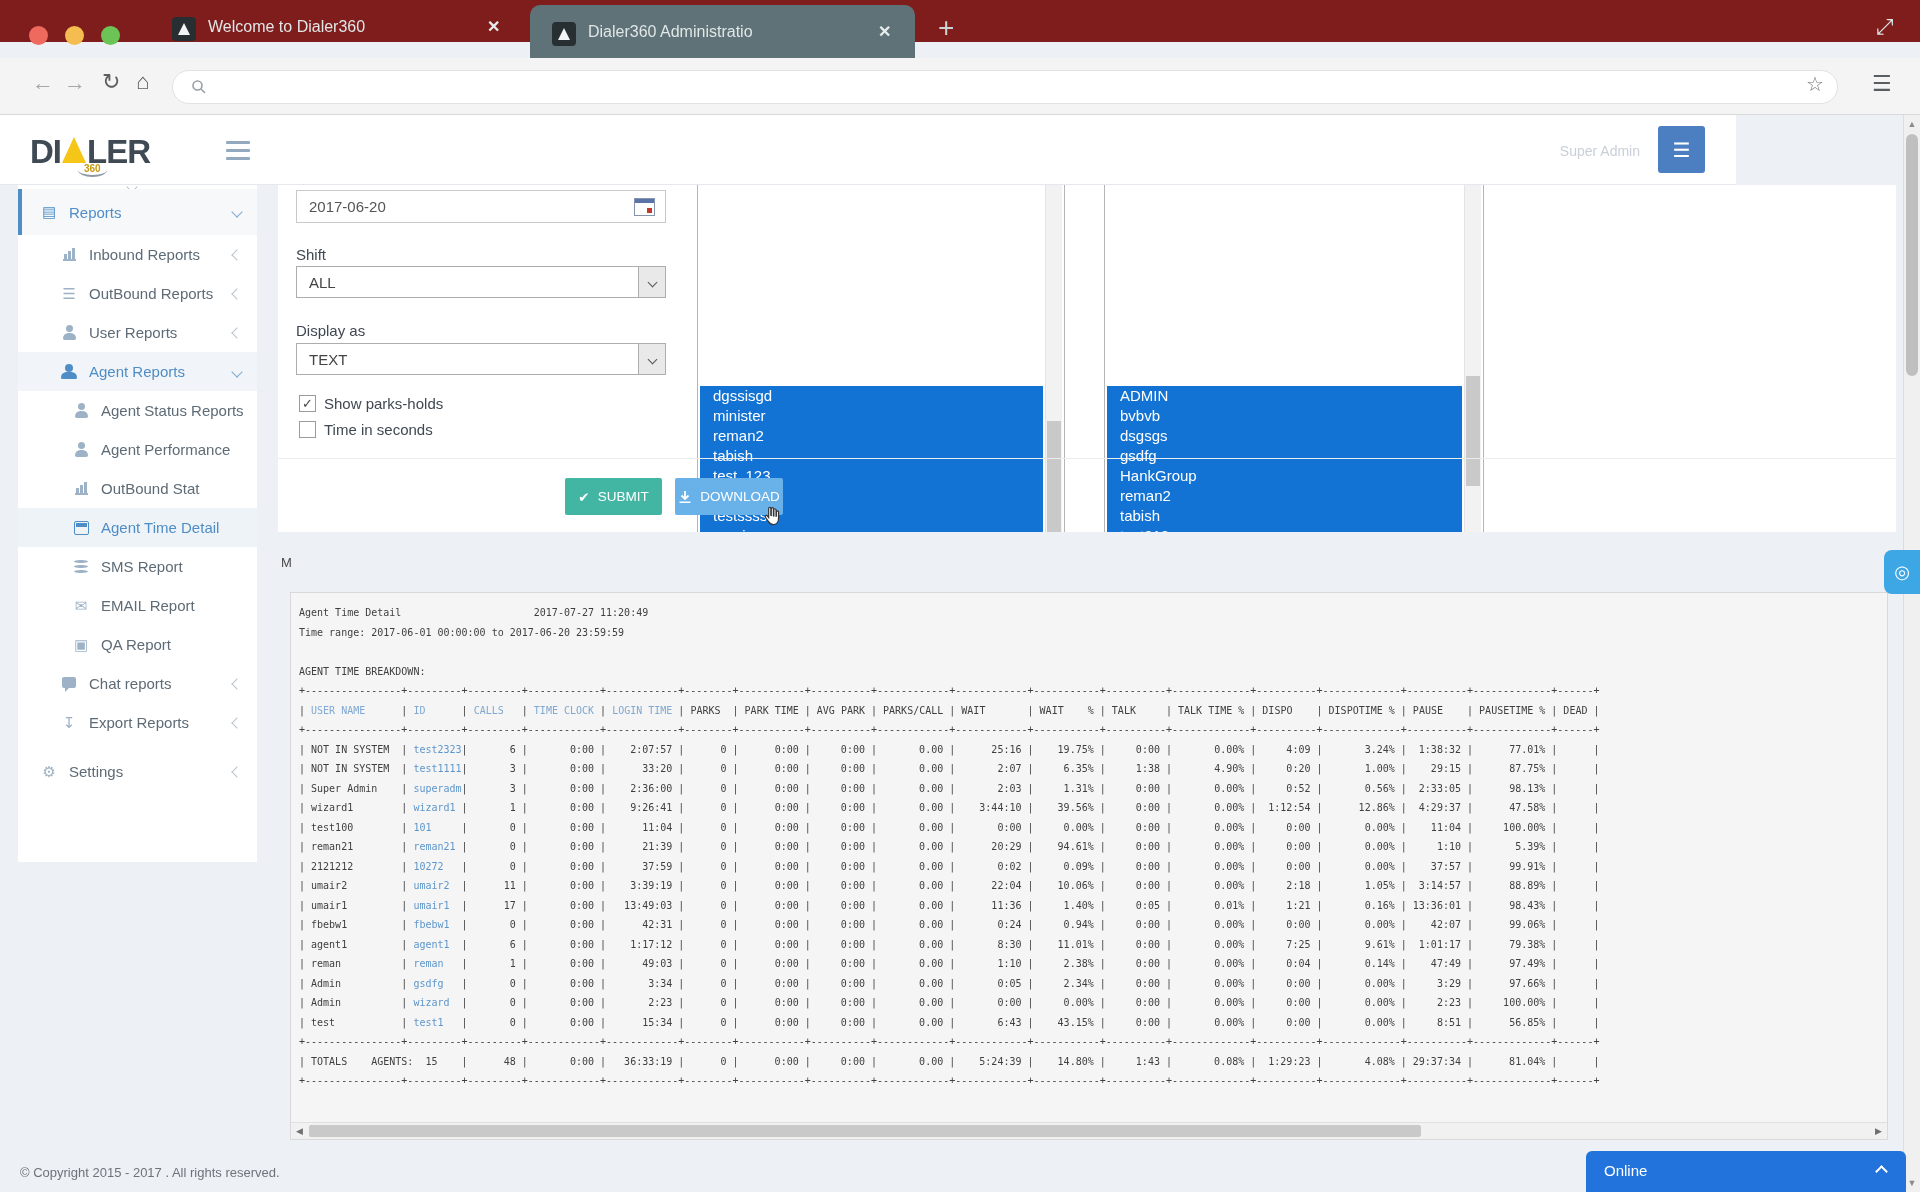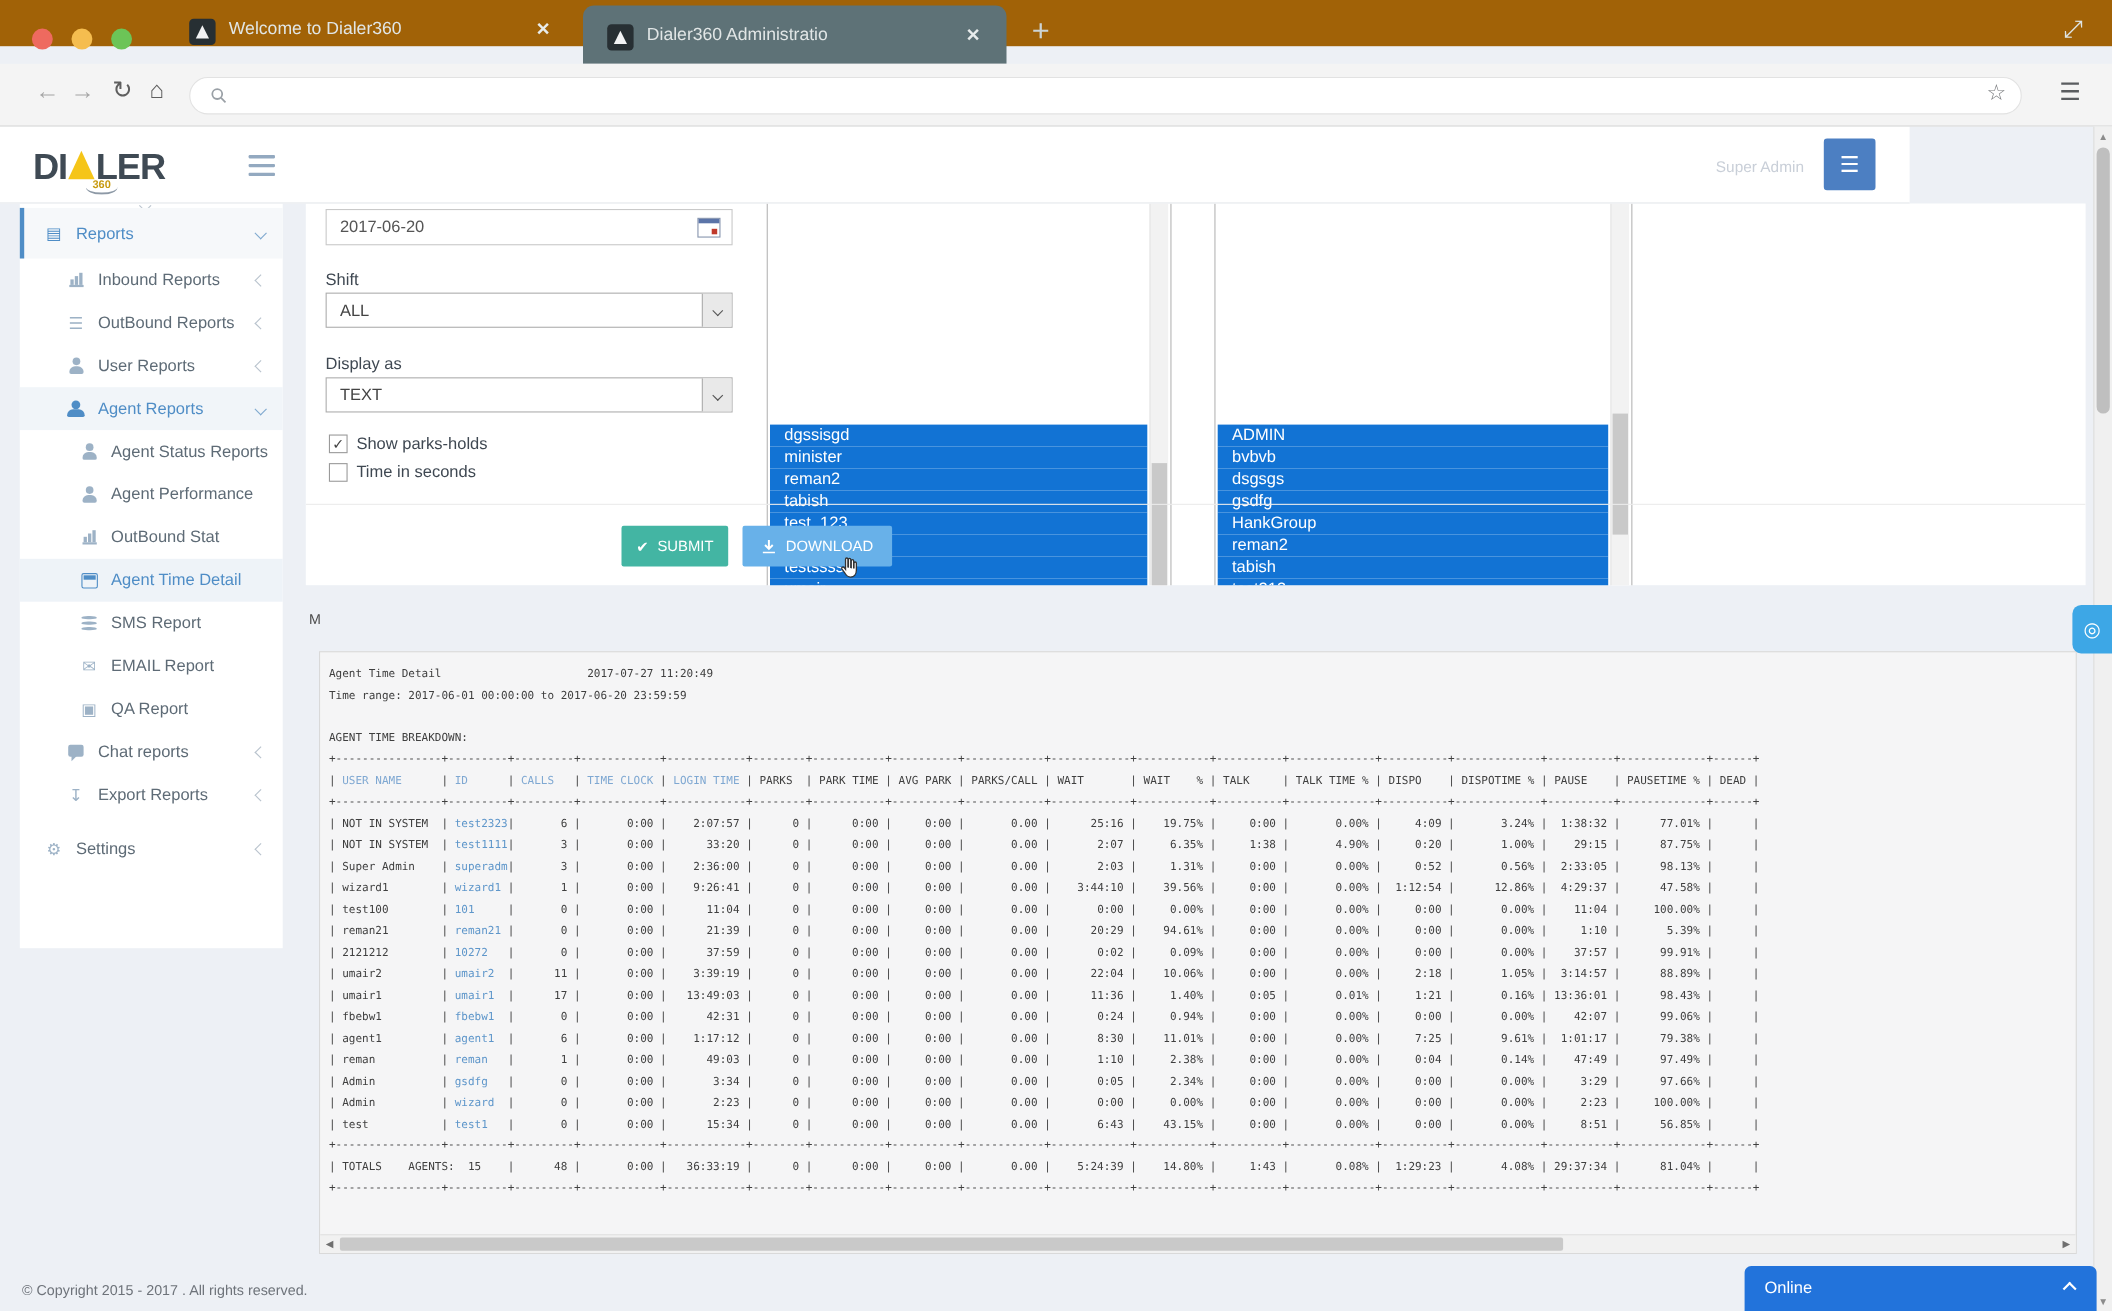--- a/index.html
+++ b/index.html
@@ -1,21 +1,21 @@
 <!DOCTYPE html>
 <html><head>
 <meta charset="utf-8">
 <style>
   * { margin:0; padding:0; box-sizing:border-box; }
   html,body { width:1920px; height:1192px; overflow:hidden; }
   body { font-family:"Liberation Sans", sans-serif; background:#edf0f5; position:relative; }
   #screen { position:absolute; inset:0; width:1920px; height:1192px; background:#edf0f5; overflow:hidden; }
 
   
-  .tabbar { position:absolute; left:0; top:0; width:1920px; height:42px; background:#a16207; z-index:90; }
+  .tabbar { position:absolute; left:0; top:0; width:1920px; height:42px; background:#7f1d1d; z-index:90; }
   .light { position:absolute; top:26px; width:19px; height:19px; border-radius:50%; }
   .light.red{ left:29px; background:#ee6a5f; } .light.yellow{ left:65px; background:#f5bd4f; } .light.green{ left:101px; background:#6cc457; }
   .favicon { position:absolute; top:17px; width:24px; height:24px; background:#272f33; border-radius:4px; display:flex; align-items:center; justify-content:center; }
   .favicon .tri { width:0; height:0; border-left:6px solid transparent; border-right:6px solid transparent; border-bottom:12px solid #f2f3f4; }
   .tab-title { position:absolute; top:18px; font-size:16px; color:#e1e6e6; white-space:nowrap; }
   .tab-close { position:absolute; top:17px; font-size:16px; font-weight:bold; color:#e8ecec; cursor:default; }
   .tab.active-shape { position:absolute; left:530px; top:5px; width:385px; height:53px; background:#5e7277; border-radius:10px 10px 0 0; }
   .newtab { position:absolute; left:938px; top:12px; font-size:28px; color:#ccd4d4; font-weight:300; }
   .expand-ic { position:absolute; left:1876px; top:14px; font-size:22px; color:#dfe5e5; }
 
@@ -96,21 +96,21 @@
   .cbox { width:17px; height:17px; border:1px solid #9a9a9a; background:#fff; display:flex; align-items:center; justify-content:center; font-size:13px; color:#444; }
   .listbox { position:absolute; border:1px solid #b5b5b5; background:#fff; }
   .opts { position:absolute; left:2px; top:16px; bottom:0; }
   .opt { position:absolute; left:0; height:20px; line-height:20px; font-size:15px; padding-left:13px; color:#333; white-space:nowrap; }
   .opt.sel { background:#1273d4; color:#fff; }
   .lb-scroll { position:absolute; top:0; bottom:1px; width:17px; background:#f2f2f2; border-left:1px solid #e4e4e4; }
   .lb-scroll .sthumb { position:absolute; left:1px; width:14px; background:#c9c9c9; }
   .form-hr { position:absolute; left:0; top:273px; width:100%; border-top:1px solid #ececec; }
   .btn { position:absolute; height:37px; border:none; border-radius:2px; color:#fff; font-family:"Liberation Sans",sans-serif; font-size:13.5px; display:flex; align-items:center; justify-content:center; gap:8px; }
   .btn-submit { left:287px; top:293px; width:97px; background:#43b5a3; }
-  .btn-download { left:397px; top:293px; width:136px; background:#68b1e9; }
+  .btn-download { left:397px; top:293px; width:108px; background:#68b1e9; }
 
   
   .m-label { position:absolute; left:281px; top:555px; font-size:13px; color:#4a4a4a; z-index:6; }
   .reportbox { position:absolute; left:290px; top:592px; width:1598px; height:548px; background:#f5f5f6; border:1px solid #d9d9d9; z-index:6; overflow:hidden; }
   .reportbox pre { position:absolute; left:0; right:0; top:0; bottom:17px; padding:10px 8px; font-family:"DejaVu Sans Mono", monospace; font-size:10px; line-height:19.5px; color:#3f3f3f; white-space:pre; overflow:hidden; }
   .reportbox .hb { color:#7fa8d2; }
   .reportbox .lk { color:#5e96ca; }
   .hscroll { position:absolute; left:0; right:0; bottom:0; height:17px; background:#f1f1f1; border-top:1px solid #e0e0e0; }
   .hscroll .harr { position:absolute; top:0; width:17px; height:16px; color:#6f6f6f; font-size:9px; text-align:center; line-height:16px; }
   .hscroll .hthumb { position:absolute; left:18px; top:2px; width:1112px; height:12px; background:#c9c9c9; border-radius:2px; }

